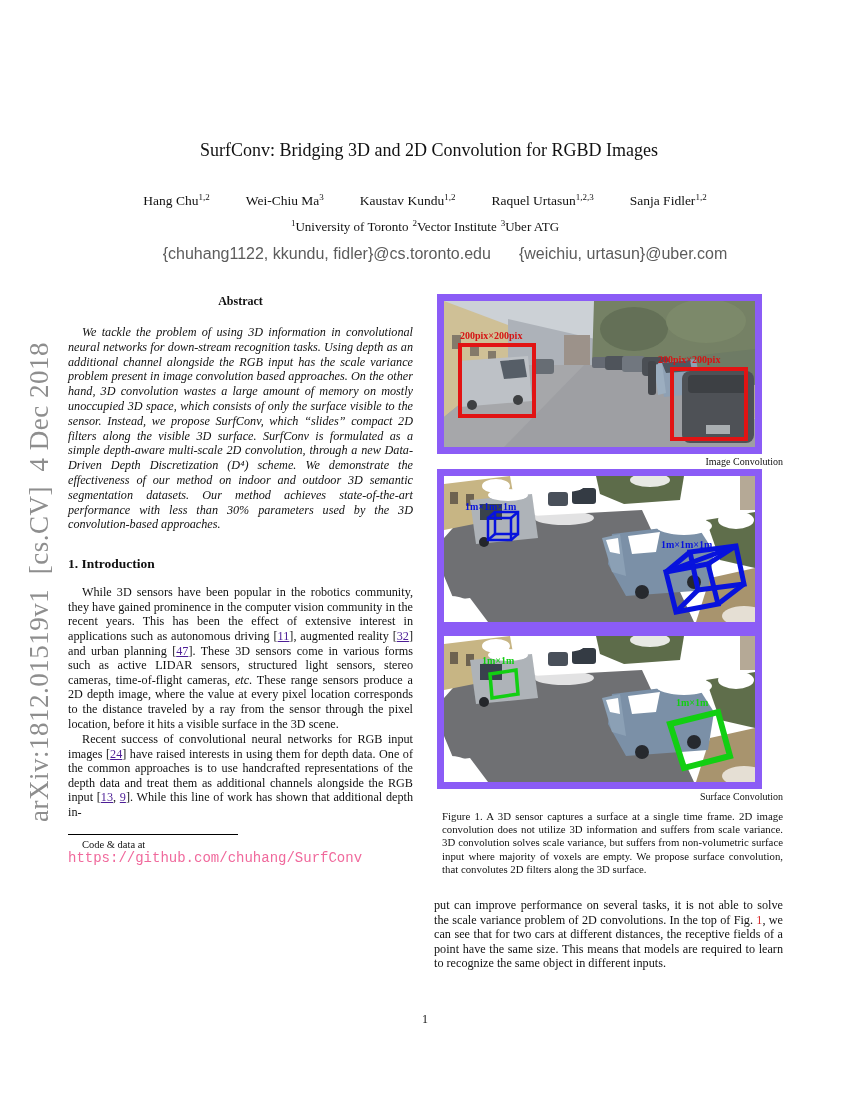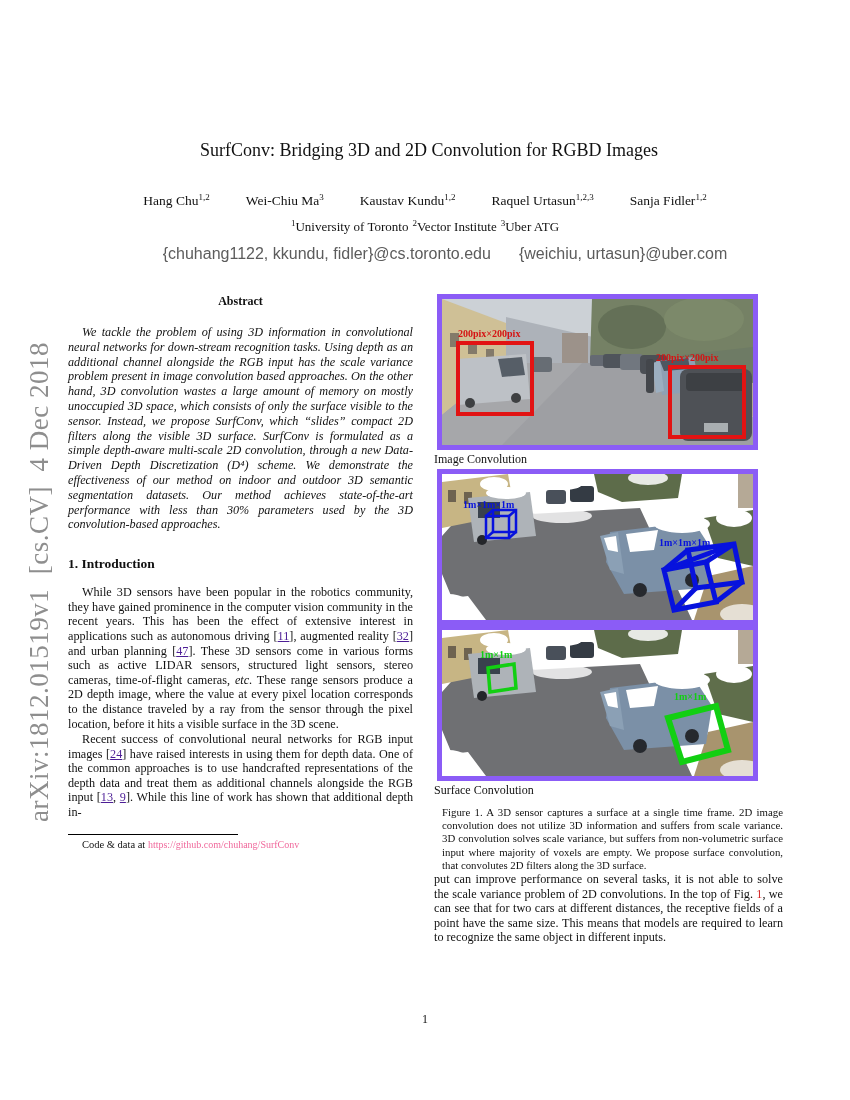--- a/index.html
+++ b/index.html
@@ -31,37 +31,37 @@
             text-indent:14px;margin:0;}
   .sec-head{font-size:13.5px;font-weight:bold;margin:24px 0 13px 0;}
   .bodyp{font-size:12.2px;line-height:14.6px;text-align:justify;text-indent:14px;margin:0 0 1px 0;}
   .bodyp.noindent{text-indent:0;}
   .cite{color:#4c1d95;text-decoration:underline;}
   .figref{color:#d62c2c;}
   .it{font-style:italic;}
 
   .foot-rule{width:170px;border-top:1px solid #000;margin:14px 0 4px 0;}
   .footnote{font-size:10.5px;text-indent:14px;}
-  .url{color:#f0699c;font-family:Liberation Serif, serif;font-size:10px;}
+  .url{color:#f0699c;font-family:Liberation Mono, monospace;font-size:14px;}
 
   
   .figstack{margin-top:6px;}
-  .panel{position:relative;width:311px;height:146px;border:5px solid #8b5cf6;margin-left:3px;}
+  .panel{position:relative;width:311px;height:146px;border:7px solid #8b5cf6;margin-left:3px;}
   .panel svg{display:block;width:311px;height:146px;}
-  .pcap{font-size:12px;text-align:left;margin:2px 0 2px 0;}
+  .pcap{font-size:10px;text-align:right;margin:2px 0 2px 0;}
   .ovl{position:absolute;font-size:10px;font-weight:bold;white-space:nowrap;line-height:10px;}
   .ovl.red{color:#d51414;}
   .ovl.blue{color:#0712dd;}
   .ovl.green{color:#12cf12;}
   .p1l1{left:16px;top:30px;} .p1l2{left:214px;top:54px;}
   .p2l1{left:21px;top:26px;} .p2l2{left:217px;top:64px;}
   .p3l1{left:38px;top:20px;} .p3l2{left:232px;top:62px;}
 
   .figcap{font-size:10.8px;line-height:13.2px;text-align:justify;margin:8px 0 0 8px;}
-  .contp{}
+  .contp{margin-top:22px;}
 
   .pageno{position:absolute;left:0;top:1012px;width:850px;text-align:center;font-size:12px;}
 </style>
 </head>
 <body>
 
 <div class="page">
 
   <div class="arxiv">arXiv:1812.01519v1  [cs.CV]  4 Dec 2018</div>
 

